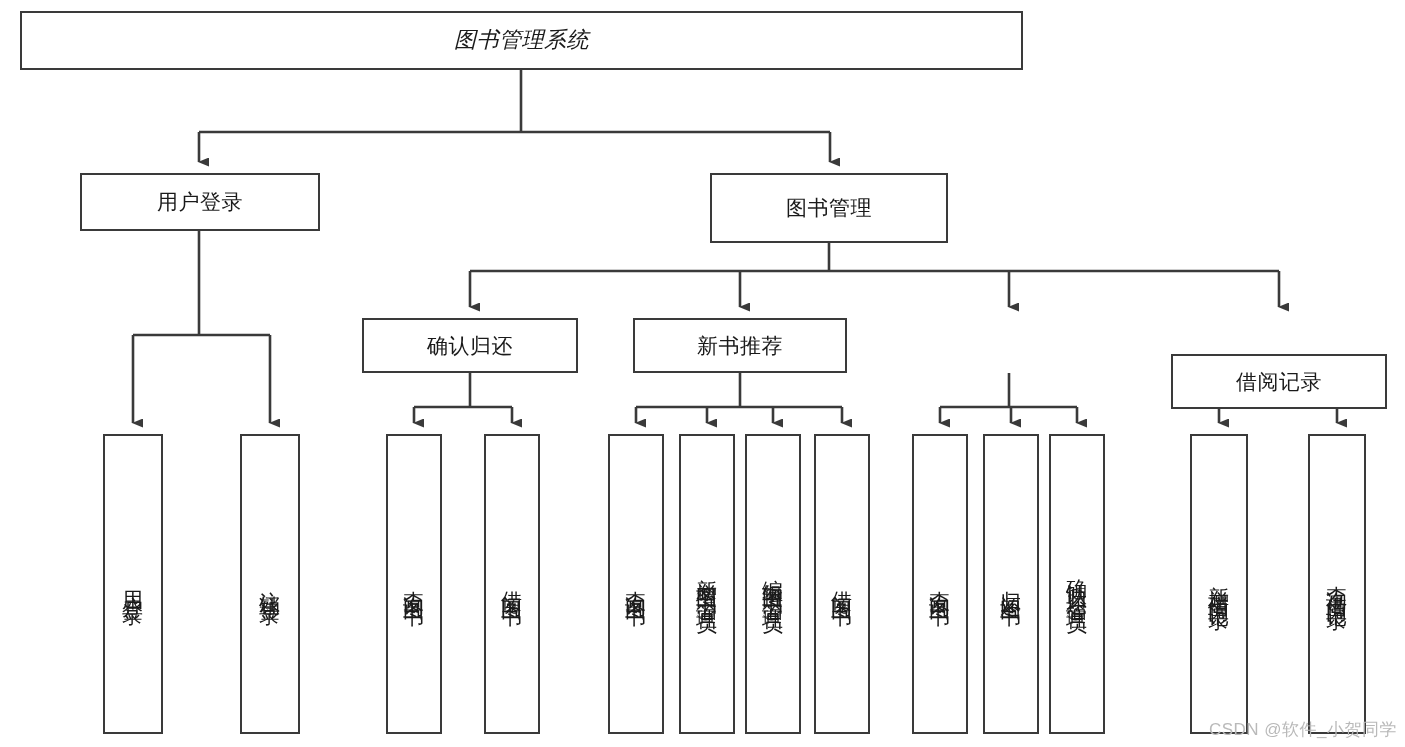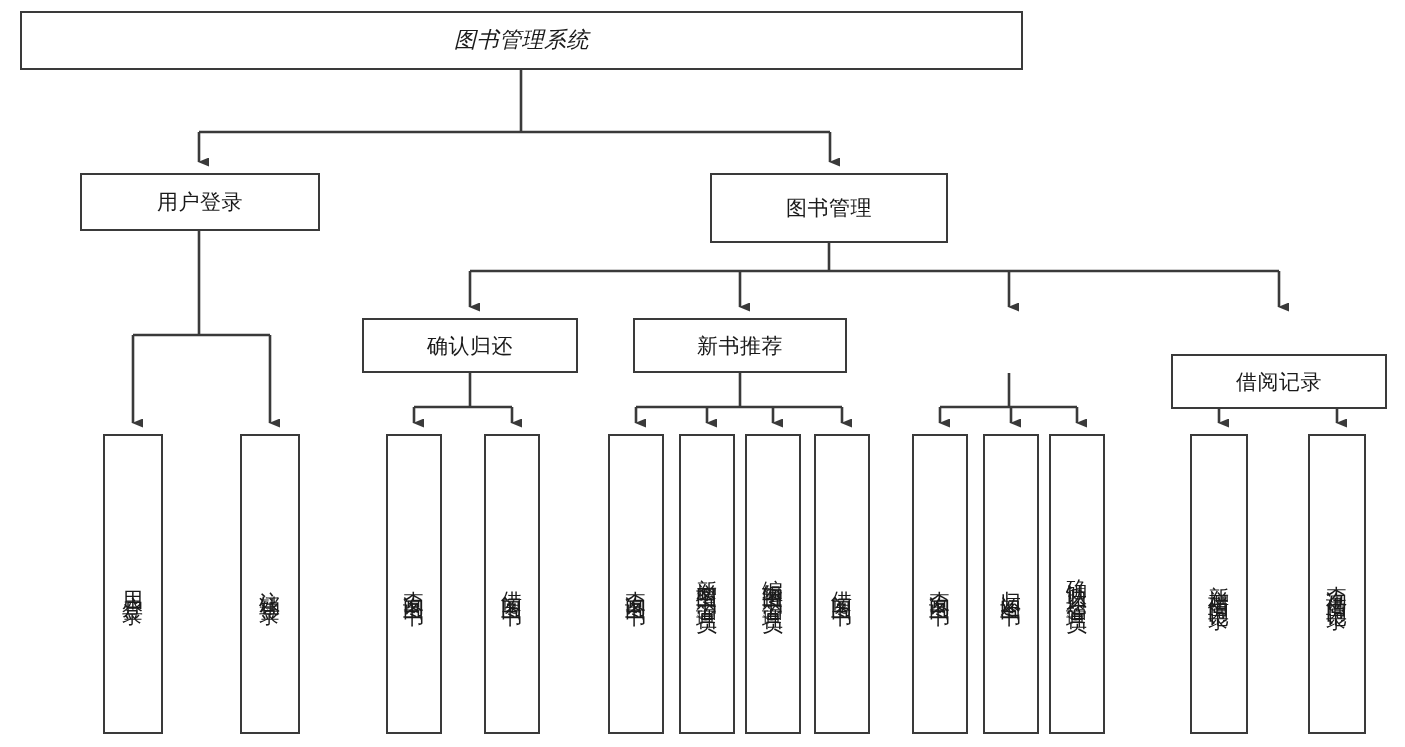--- a/index.html
+++ b/index.html
@@ -196,14 +196,15 @@
   </div>
 
   <div class="node vert" style="left:1190px; top:434px; width:58px; height:300px;">
     <span class="node-label">新增借阅记录</span>
   </div>
 
   <div class="node vert" style="left:1308px; top:434px; width:58px; height:300px;">
     <span class="node-label">查询借阅记录</span>
   </div>
 
+  <div class="watermark">CSDN @软件_小贺同学</div>
 
 </div>
 
 </body></html>

